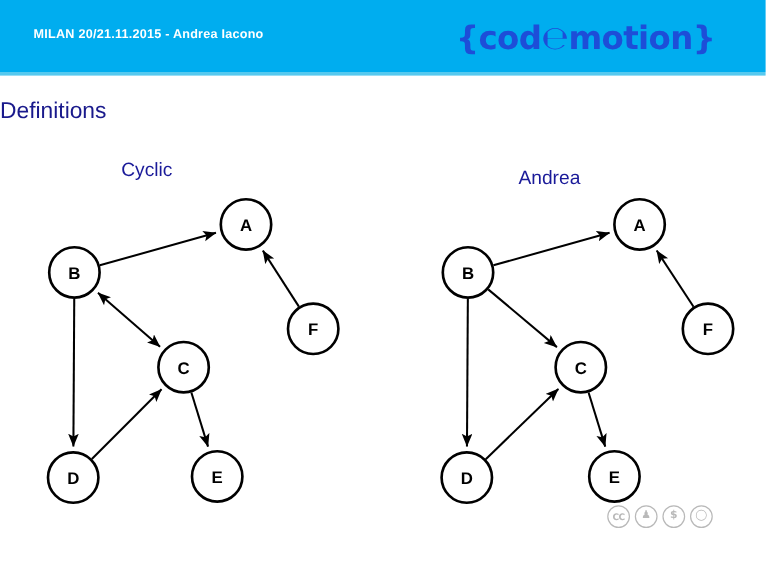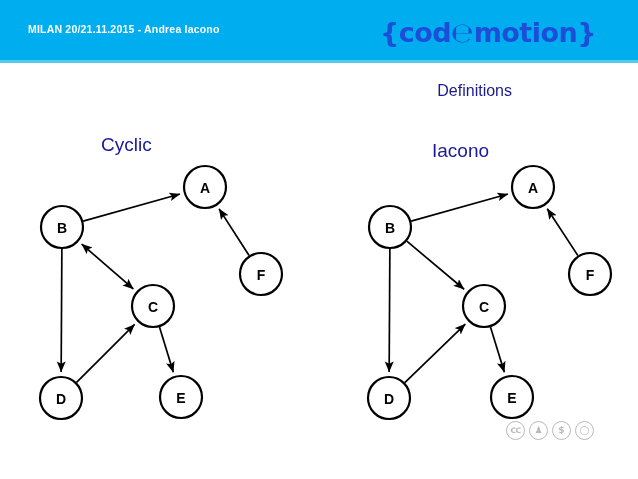--- a/index.html
+++ b/index.html
@@ -57,28 +57,28 @@
     letter-spacing: -0.5px;
     white-space: nowrap;
     font-family: "DejaVu Sans", sans-serif;
   }
   
   .slide-title {
     position: absolute;
     left: 0;
     top: 82px;
     width: 512px;
-    text-align: right;
+    text-align: left;
+    font-size: 19px;
+    color: #1a1a8c;
+    font-family: "Liberation Sans", sans-serif;
+  }
+  .graph-label {
+    position: absolute;
     font-size: 16px;
-    color: #1a1a8c;
-    font-family: "Liberation Sans", sans-serif;
-  }
-  .graph-label {
-    position: absolute;
-    font-size: 19px;
     color: #1a1a99;
     white-space: nowrap;
     font-family: "Liberation Sans", sans-serif;
   }
   #label-cyclic  { left: 101px; top: 134px; }
   #label-acyclic { left: 432px; top: 140px; }
   
   .graph-canvas {
     position: absolute;
     top: 0;
@@ -136,21 +136,21 @@
 
 <div class="slide">
 
   <div class="header-band"></div>
   <div class="header-underline"></div>
   <div class="header-meta">MILAN 20/21.11.2015  -  Andrea Iacono</div>
   <div class="brand-logo">{cod℮motion}</div>
 
   <div class="slide-title">Definitions</div>
   <div class="graph-label" id="label-cyclic">Cyclic</div>
-  <div class="graph-label" id="label-acyclic">Iacono</div>
+  <div class="graph-label" id="label-acyclic">Andrea</div>
 
   <svg class="graph-canvas" id="graph-svg" viewBox="0 0 638 479">
     <defs>
       <marker id="arrowhead" markerWidth="7" markerHeight="7" refX="6.2" refY="2.6" orient="auto" markerUnits="strokeWidth">
         <path d="M0,0 L6.4,2.6 L0,5.2 L1.4,2.6 Z" fill="#000000"></path>
       </marker>
       <marker id="arrowtail" markerWidth="7" markerHeight="7" refX="0.2" refY="2.6" orient="auto" markerUnits="strokeWidth">
         <path d="M6.4,0 L0,2.6 L6.4,5.2 L5,2.6 Z" fill="#000000"></path>
       </marker>
     </defs>

